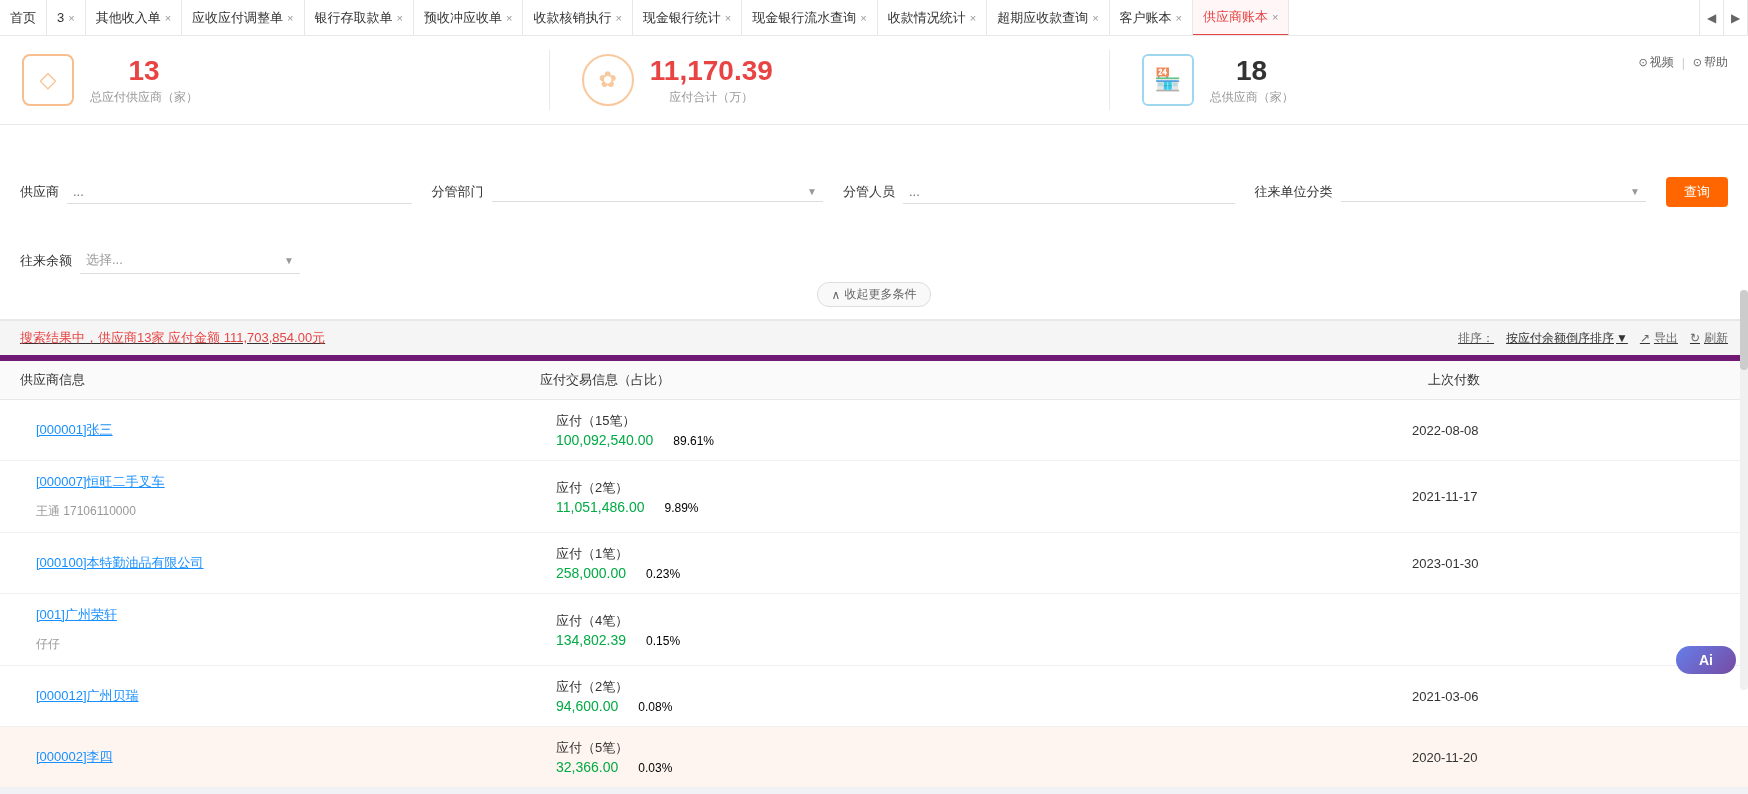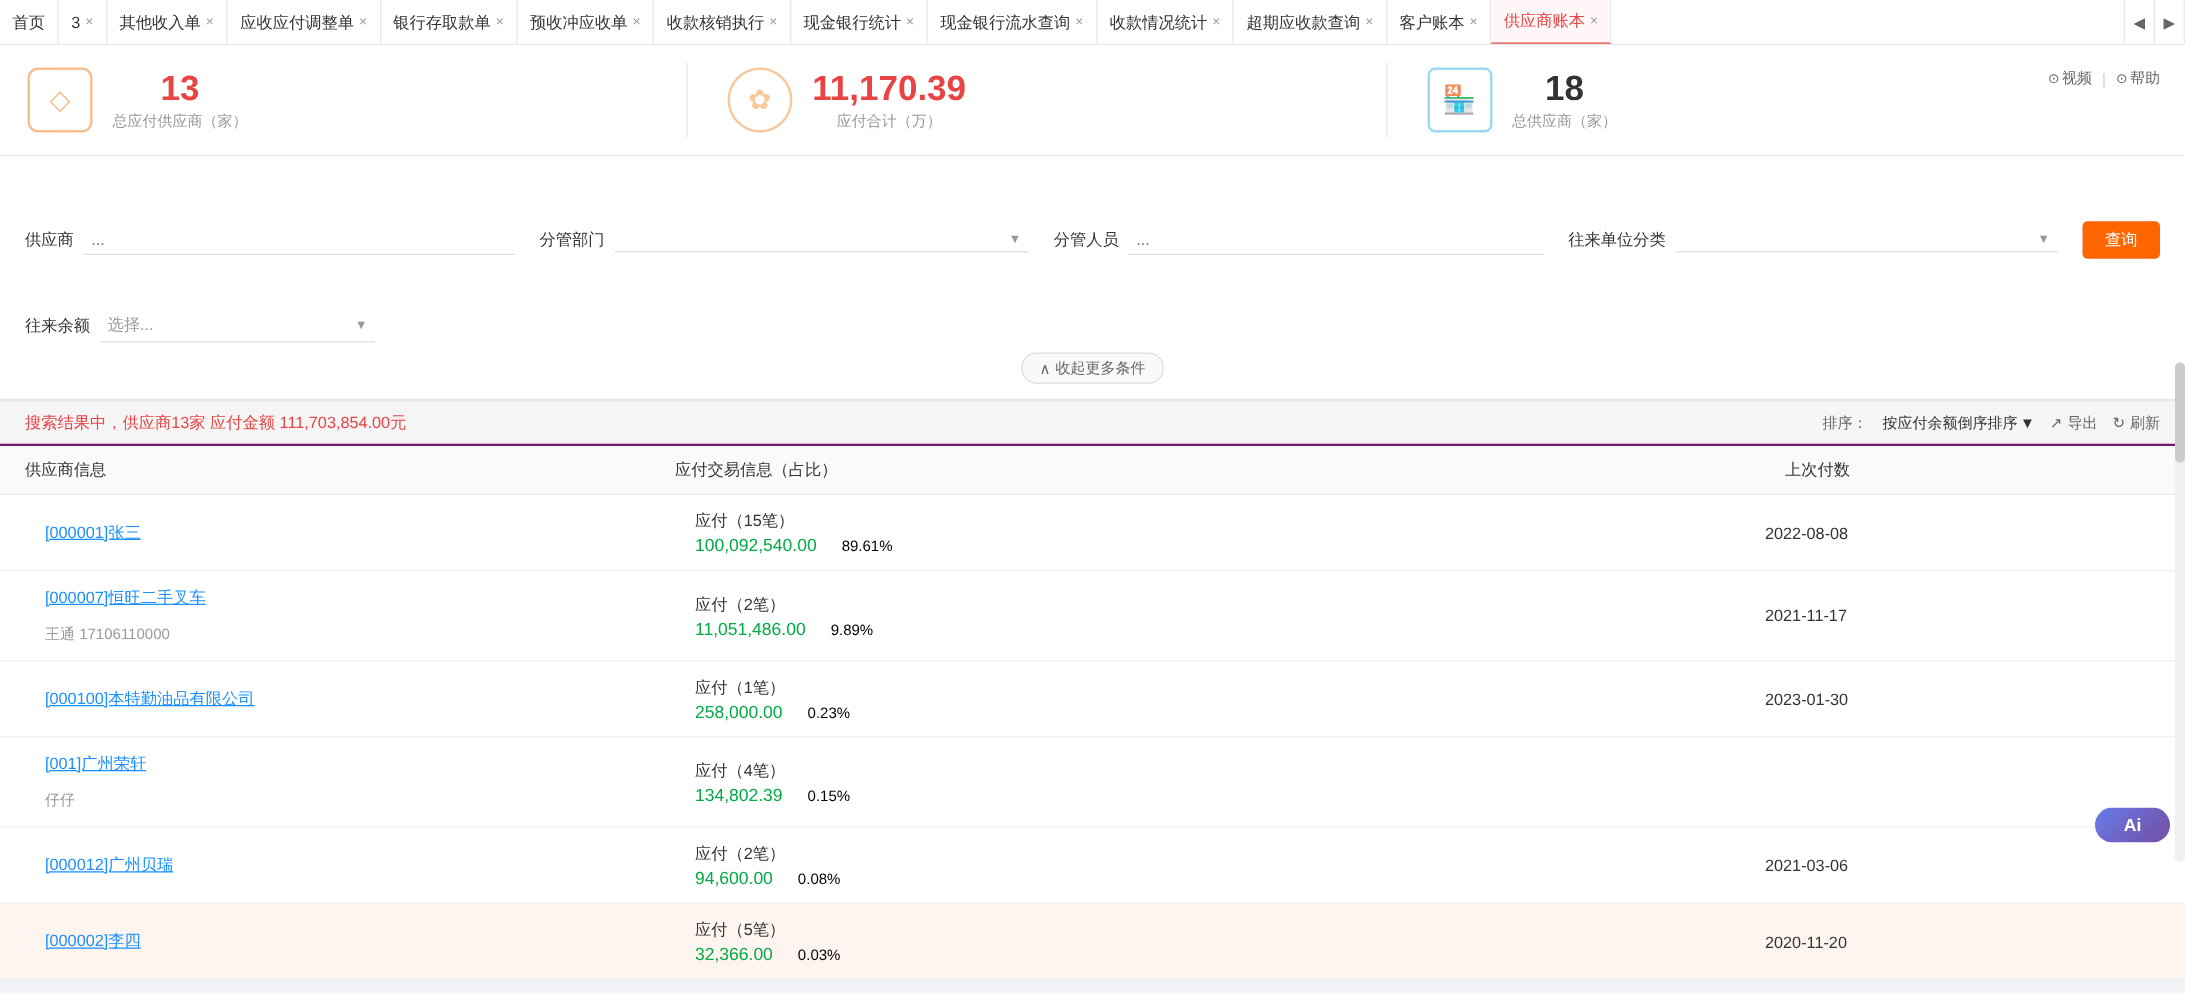--- a/index.html
+++ b/index.html
@@ -170,22 +170,23 @@
       background: #f9f9f9;
     }
 
     
     .results-header {
       background: #f5f5f5;
       padding: 8px 20px;
       display: flex;
       align-items: center;
       justify-content: space-between;
-      border-bottom: 2px solid #701a75;
+      border-bottom: 6px solid #701a75;
       border-top: 1px solid #e8e8e8;
+      text-decoration: underline;
     }
     .results-summary { font-size: 13px; color: #333; }
     .results-summary span { color: #e84444; }
     .results-actions {
       display: flex;
       align-items: center;
       gap: 12px;
       font-size: 12px;
       color: #666;
     }

